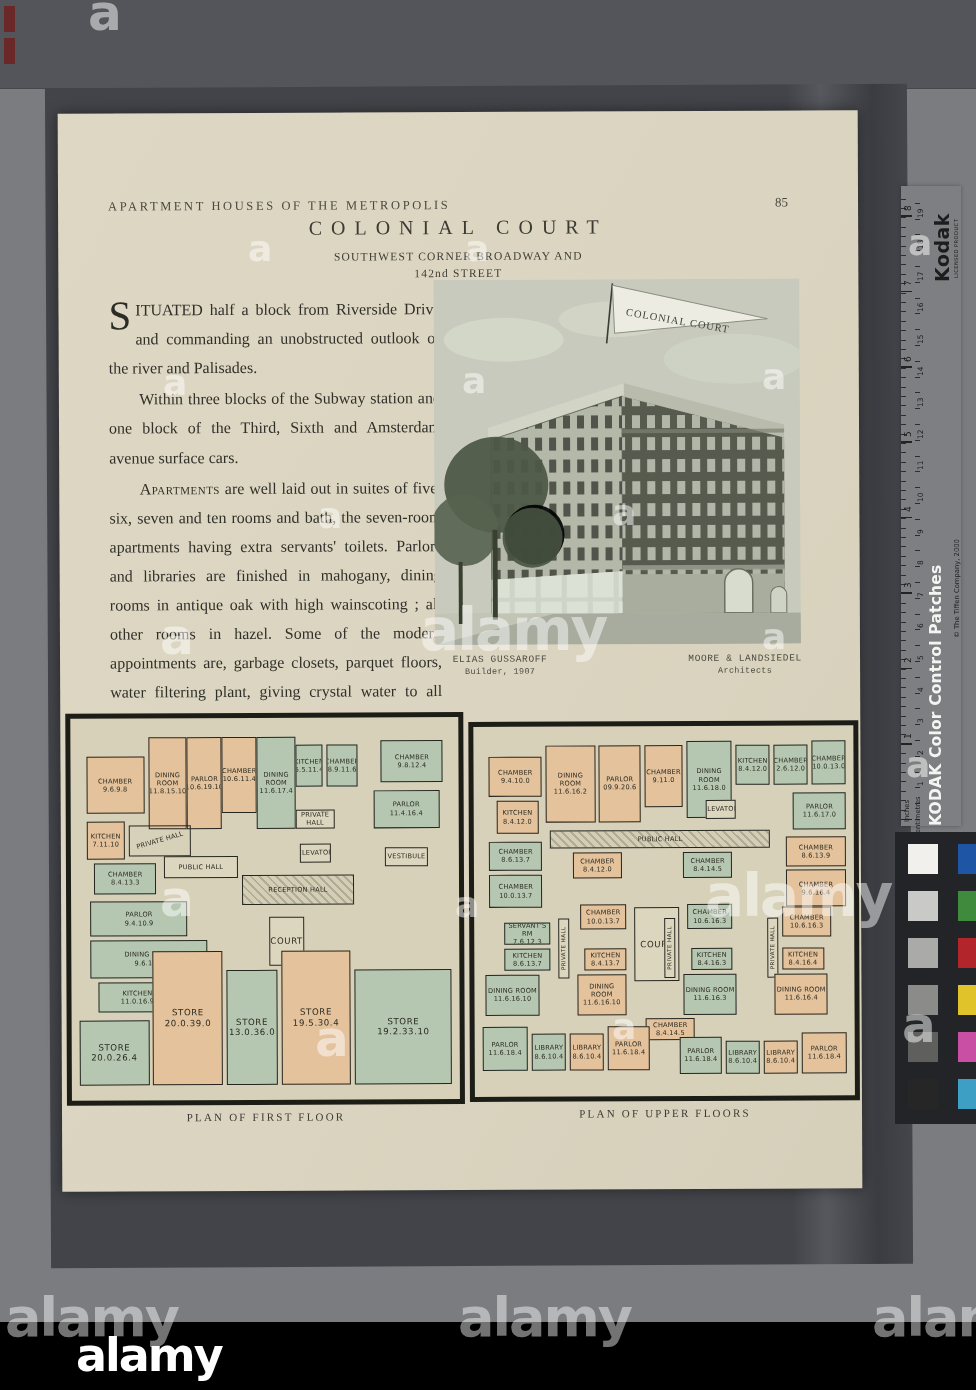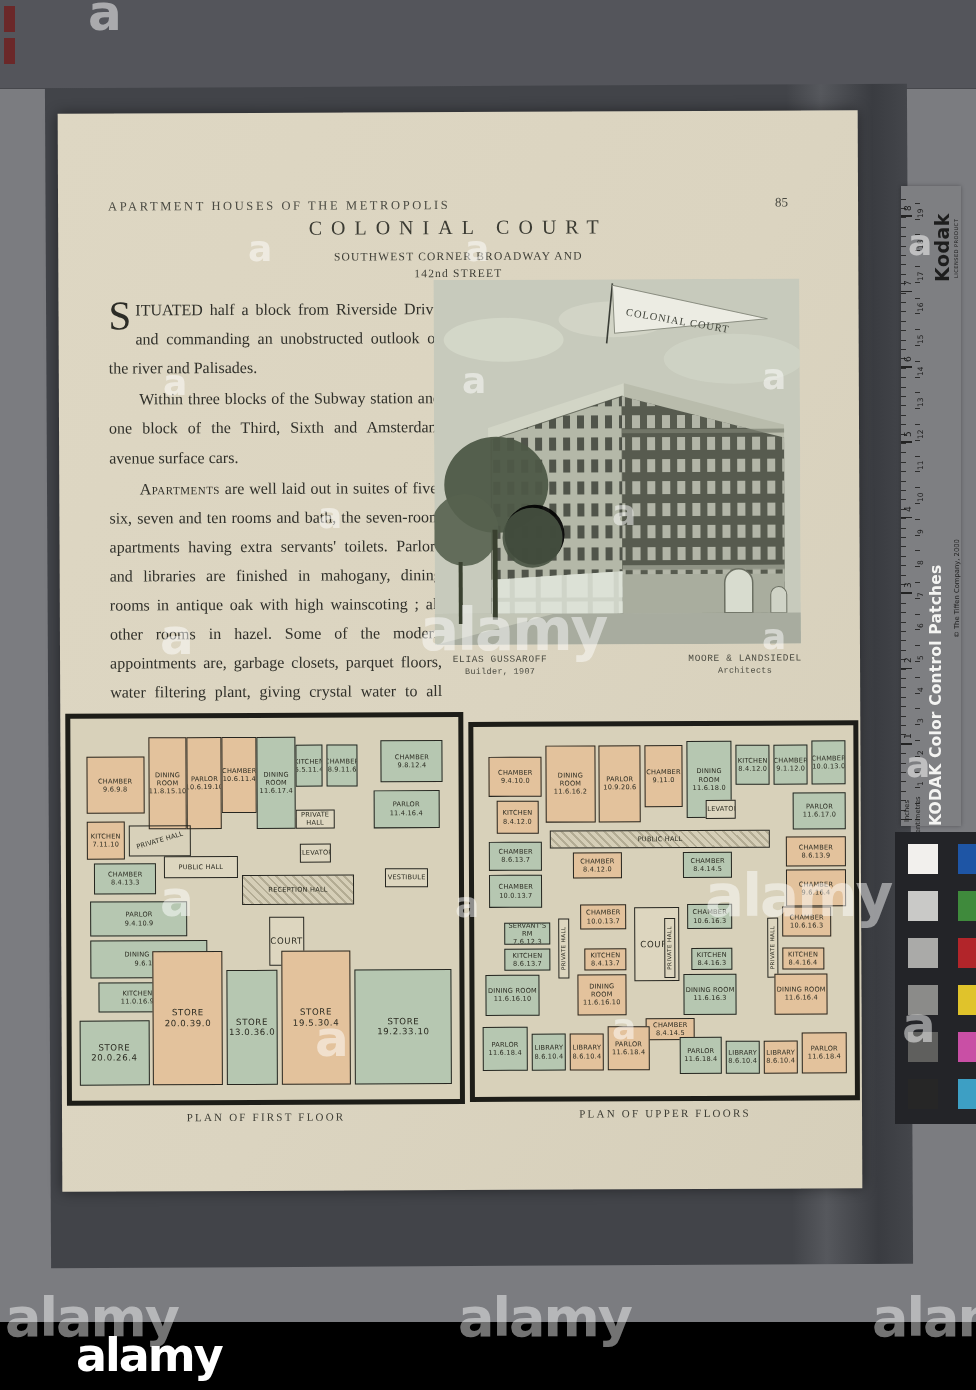--- a/index.html
+++ b/index.html
@@ -233,21 +233,21 @@
       </div>
       <div class="room c" style="left: 24%; top: 36%; width: 19%; height: 6%;">
         <span>PUBLIC HALL</span>
       </div>
       <div class="room c" style="left: 59%; top: 33%; width: 8%; height: 5%;">
         <span>ELEVATOR</span>
       </div>
       <div class="room h" style="left: 44%; top: 41%; width: 29%; height: 8%;">
         <span>RECEPTION HALL</span>
       </div>
-      <div class="room c" style="left: 81%; top: 34%; width: 11%; height: 5%; margin-top: 21px;">
+      <div class="room c" style="left: 81%; top: 34%; width: 11%; height: 5%;">
         <span>VESTIBULE</span>
       </div>
       <div class="room g" style="left: 5%; top: 48%; width: 25%; height: 9%;">
         <span>PARLOR</span>
         <span>9.4.10.9</span>
       </div>
       <div class="room g" style="left: 5%; top: 58%; width: 30%; height: 10%;">
         <span>DINING ROOM</span>
         <span>9.6.16.9</span>
       </div>
@@ -287,37 +287,37 @@
       <div class="room t" style="left: 6%; top: 20%; width: 11%; height: 9%;">
         <span>KITCHEN</span>
         <span>8.4.12.0</span>
       </div>
       <div class="room t" style="left: 19%; top: 5%; width: 13%; height: 21%;">
         <span>DINING ROOM</span>
         <span>11.6.16.2</span>
       </div>
       <div class="room t" style="left: 33%; top: 5%; width: 11%; height: 21%;">
         <span>PARLOR</span>
-        <span>10.9.20.6</span>
+        <span>09.9.20.6</span>
       </div>
       <div class="room t" style="left: 45%; top: 5%; width: 10%; height: 17%;">
         <span>CHAMBER</span>
         <span>9.11.0</span>
       </div>
       <div class="room g" style="left: 56%; top: 4%; width: 12%; height: 21%;">
         <span>DINING ROOM</span>
         <span>11.6.18.0</span>
       </div>
       <div class="room g" style="left: 69%; top: 5%; width: 9%; height: 11%;">
         <span>KITCHEN</span>
         <span>8.4.12.0</span>
       </div>
       <div class="room g" style="left: 79%; top: 5%; width: 9%; height: 11%;">
         <span>CHAMBER</span>
-        <span>9.1.12.0</span>
+        <span>2.6.12.0</span>
       </div>
       <div class="room g" style="left: 89%; top: 4%; width: 9%; height: 12%;">
         <span>CHAMBER</span>
         <span>10.0.13.0</span>
       </div>
       <div class="room c" style="left: 61%; top: 20%; width: 8%; height: 5%;">
         <span>ELEVATOR</span>
       </div>
       <div class="room g" style="left: 84%; top: 18%; width: 14%; height: 10%;">
         <span>PARLOR</span>

